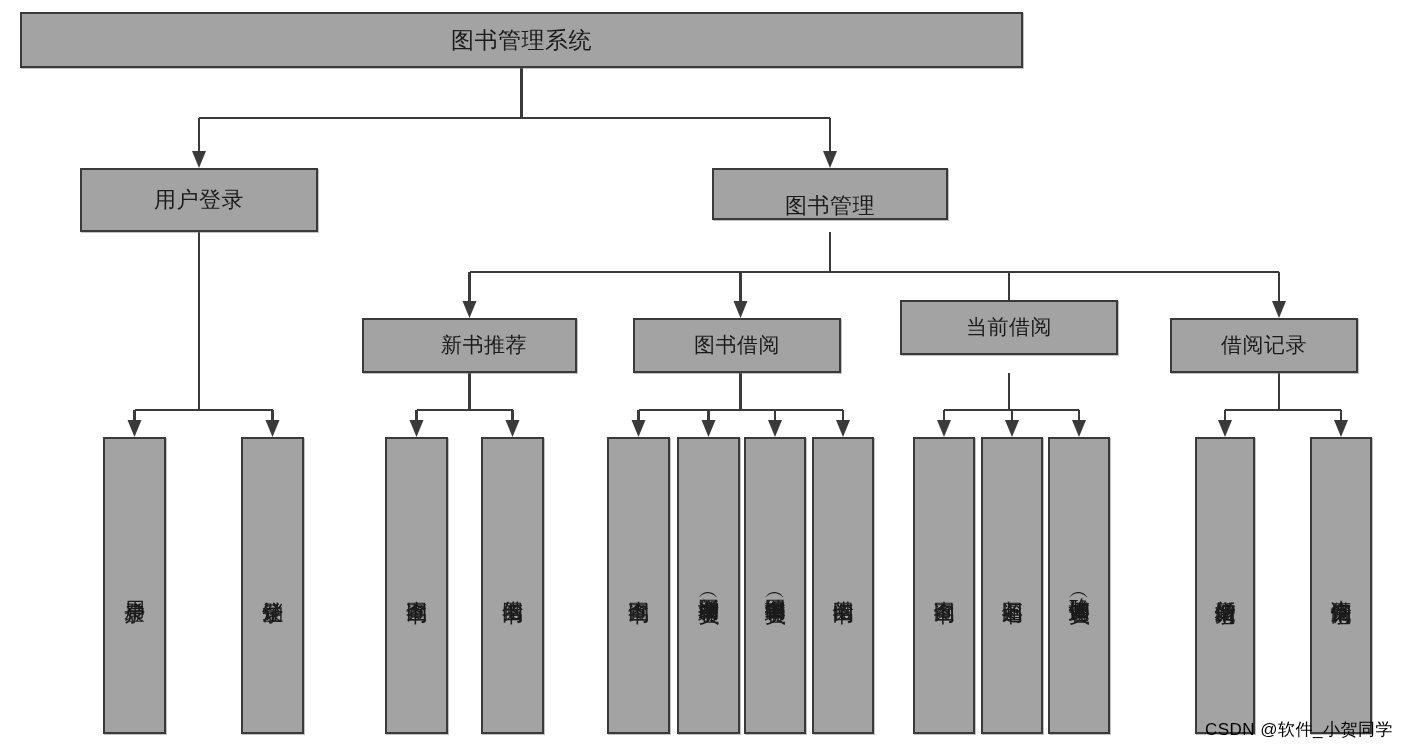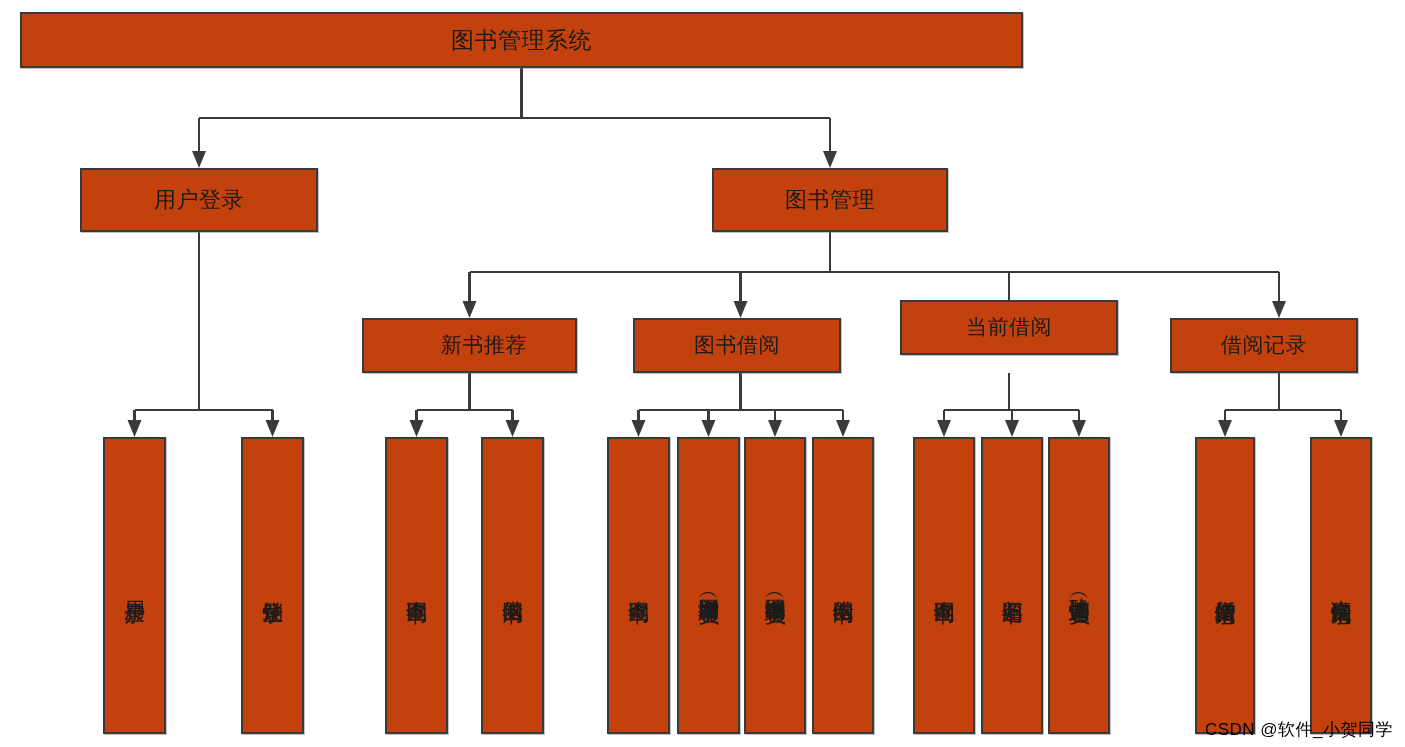--- a/index.html
+++ b/index.html
@@ -22,21 +22,21 @@
     position: absolute;
     left: 0;
     top: 0;
     width: 1405px;
     height: 747px;
     pointer-events: none;
   }
   .node {
     position: absolute;
     box-sizing: border-box;
-    background: #c2410c;
+    background: #a3a3a3;
     border: 2px solid #3a3a3a;
     display: flex;
     align-items: center;
     justify-content: center;
     color: #1b1b1b;
     box-shadow: 1px 1px 0 rgba(120,120,120,0.45);
   }
   .node-label {
     display: block;
     text-align: center;
@@ -130,21 +130,21 @@
       <polygon points="1334,420 1348,420 1341,437" fill="#3a3a3a"></polygon>
     </svg>
 
   <div class="node root" style="left: 20px; top: 12px; width: 1003px; height: 56px;">
     <span class="node-label">图书管理系统</span>
   </div>
 
   <div class="node level2" style="left: 80px; top: 168px; width: 238px; height: 64px;">
     <span class="node-label">用户登录</span>
   </div>
-  <div class="node level2" style="left: 712px; top: 168px; width: 236px; height: 64px;">
+  <div class="node level2" style="left: 712px; top: 168px; width: 236px; height: 52px; align-items: flex-end;">
     <span class="node-label">图书管理</span>
   </div>
 
   <div class="node level3" style="left: 362px; top: 318px; width: 215px; height: 55px; padding-left: 29px;">
     <span class="node-label">新书推荐</span>
   </div>
   <div class="node level3" style="left: 633px; top: 318px; width: 208px; height: 55px;">
     <span class="node-label">图书借阅</span>
   </div>
   <div class="node level3" style="left: 900px; top: 300px; width: 218px; height: 55px;">

